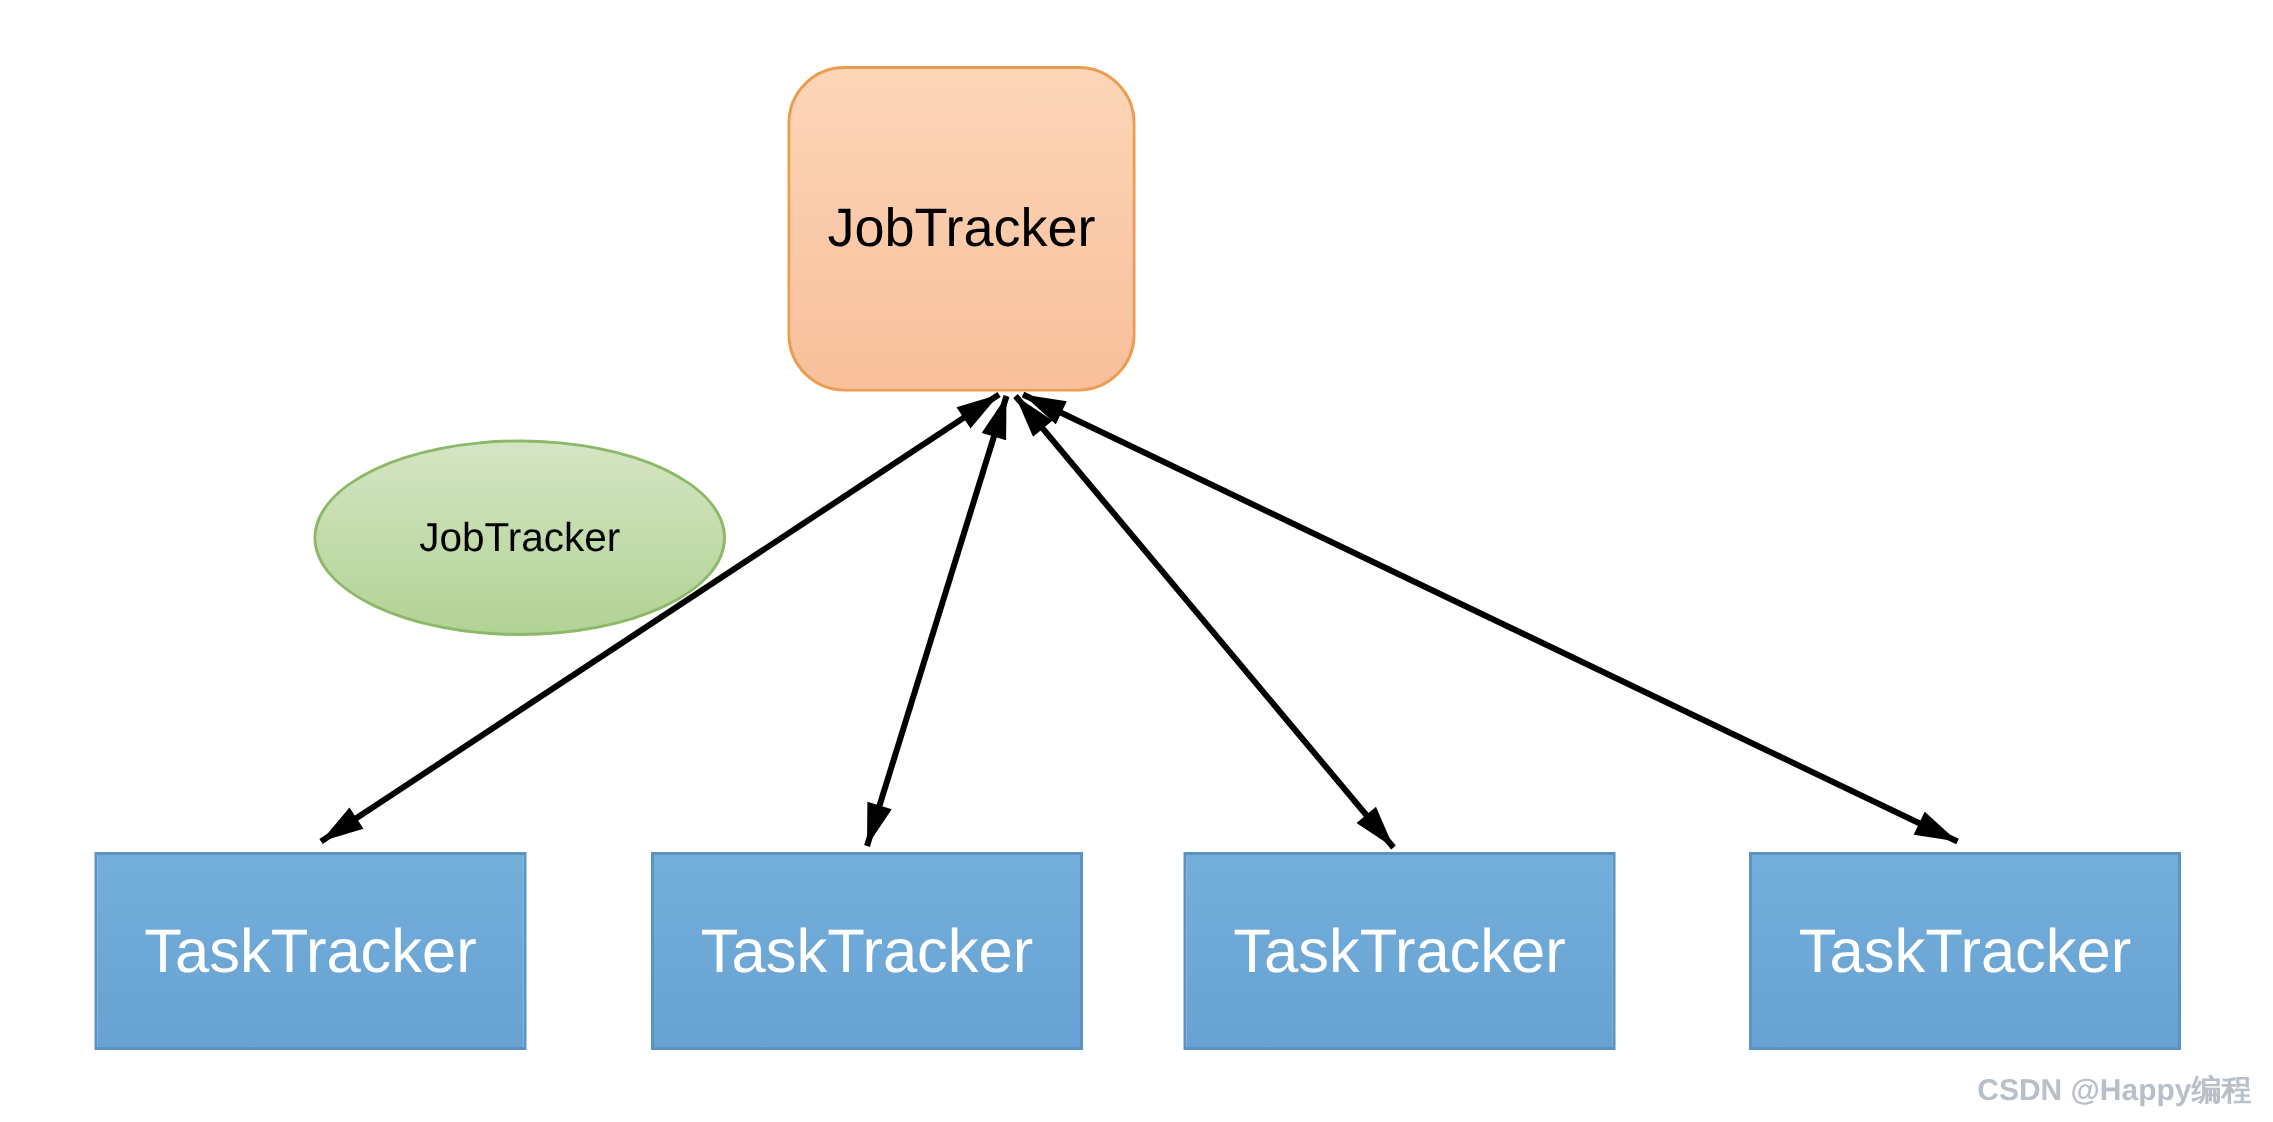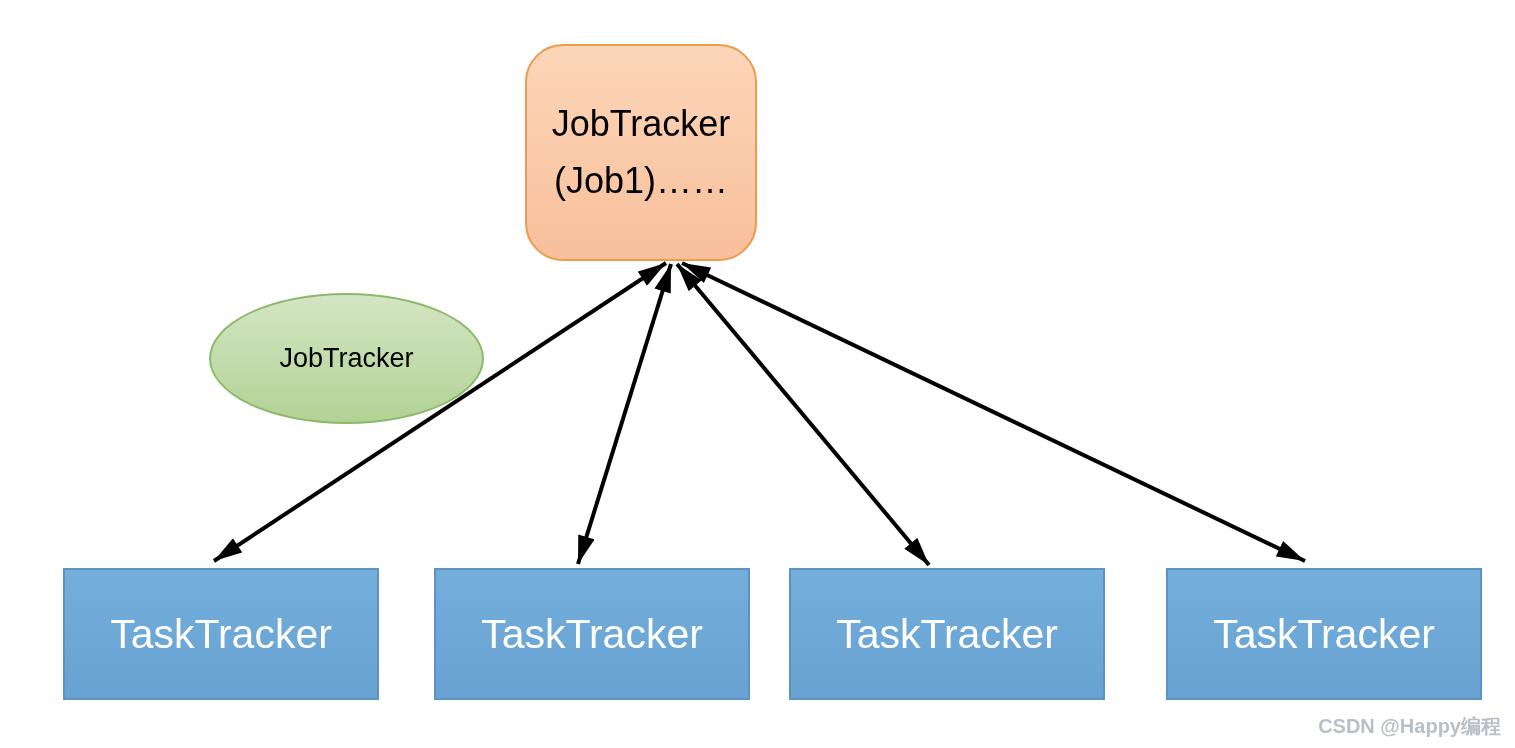--- a/index.html
+++ b/index.html
@@ -56,21 +56,21 @@
     color: var(--node-text, #000);
     font-size: 27px;
   }
   .ellipse.resources { left: 209px; top: 293px; width: 275px; height: 131px; }
   .ellipse.tasks     { left: 932px; top: 297px; width: 275px; height: 126px; }
 
   
   .tasktracker {
     position: absolute;
     top: 568px;
-    width: 316px; height: 132px;
+    width: 288px; height: 132px;
     box-sizing: border-box;
     border: 2px solid var(--tt-border, #5d93c2);
     background: linear-gradient(180deg, var(--tt-top, #74aedb) 0%, var(--tt-bottom, #68a2d2) 100%);
     display: flex;
     align-items: center;
     justify-content: center;
     z-index: 1;
     color: var(--tt-text, #fff);
     font-size: 41px;
   }
@@ -89,21 +89,20 @@
     font-weight: bold;
   }
 </style>
 </head>
 <body>
 
 <div class="canvas">
 
   <div class="jobtracker">
     <span>JobTracker</span>
-    <span>(Job1)……</span>
   </div>
 
   <svg class="arrow-layer" id="arrow-layer" viewBox="0 0 1515 748" xmlns="http://www.w3.org/2000/svg">
     <defs>
       <marker id="ah-end" viewBox="0 0 10 6" refX="10" refY="3" markerWidth="29" markerHeight="17" markerUnits="userSpaceOnUse" orient="auto">
         <path class="arrowhead" d="M0,0 L10,3 L0,6 z" fill="#000000"></path>
       </marker>
       <marker id="ah-start" viewBox="0 0 10 6" refX="10" refY="3" markerWidth="29" markerHeight="17" markerUnits="userSpaceOnUse" orient="auto-start-reverse">
         <path class="arrowhead" d="M0,0 L10,3 L0,6 z" fill="#000000"></path>
       </marker>

